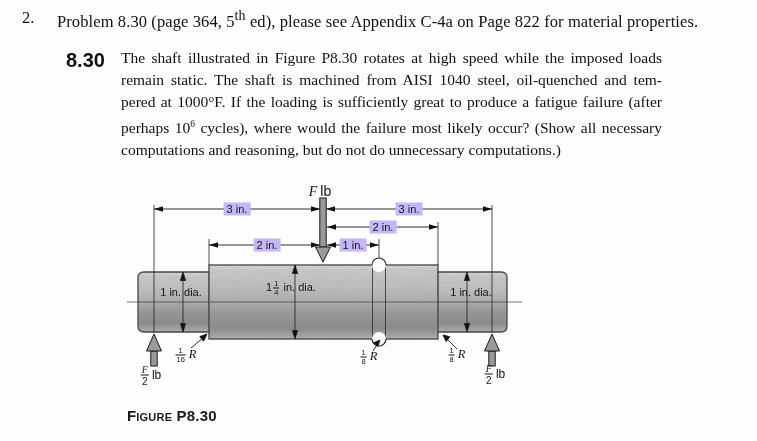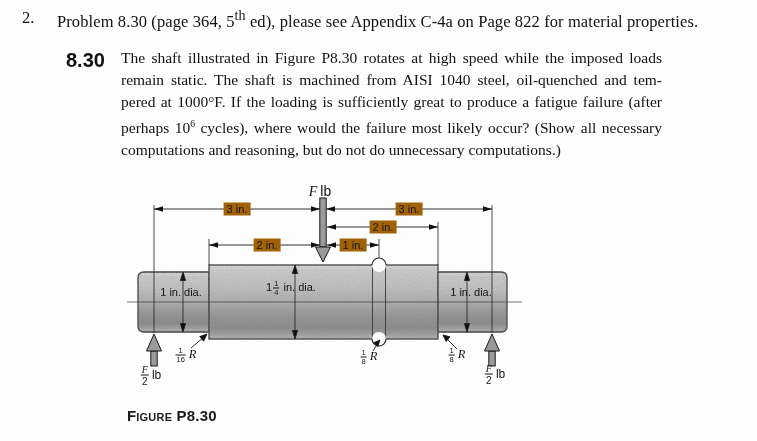--- a/index.html
+++ b/index.html
@@ -23,21 +23,21 @@
   .prob-text sup{font-size:9.5px;}
 
   
   .figure{left:127px;top:185px;width:420px;height:256px;}
   .figure svg{position:absolute;left:0;top:0;}
   .lbl{
     position:absolute;font-family:"Liberation Sans",sans-serif;
     font-size:11px;color:#141414;white-space:nowrap;
     transform:translate(-50%,-50%);line-height:13px;
   }
-  .lbl.dim{background:#a16207;padding:0 3px;}
+  .lbl.dim{background:#c4b5fd;padding:0 3px;}
   .lbl.load{font-size:14px;transform:translate(-50%,0);}
   .lbl i{font-family:"Liberation Serif",serif;font-style:italic;}
   .lbl.load span{margin-left:3px;}
   .frac{display:inline-flex;flex-direction:column;align-items:center;vertical-align:middle;line-height:1;}
   .frac .fn,.frac .fd{font-size:7.5px;line-height:8px;padding:0 1px;}
   .frac .fd{border-top:1px solid #141414;}
   .frac.big .fn,.frac.big .fd{font-size:10px;line-height:11px;}
   .frac .it{font-family:"Liberation Serif",serif;font-style:italic;}
   .rsym{font-family:"Liberation Serif",serif;font-style:italic;font-size:12.5px;margin-left:3px;}
   .runit{font-size:12px;margin-left:3px;}

